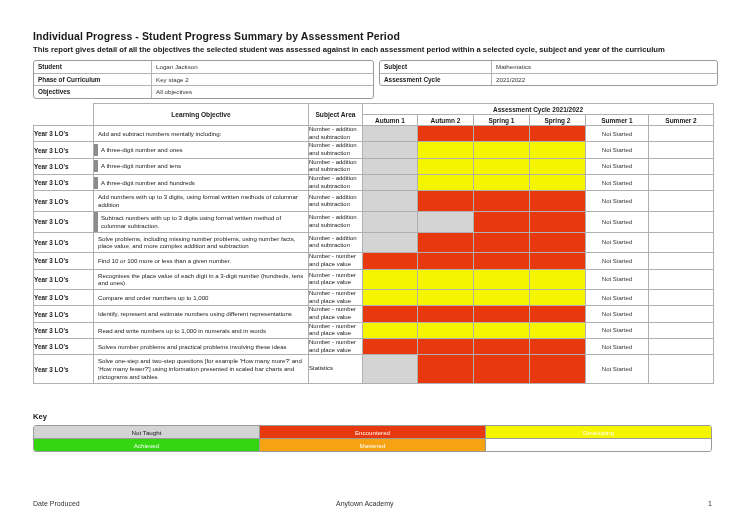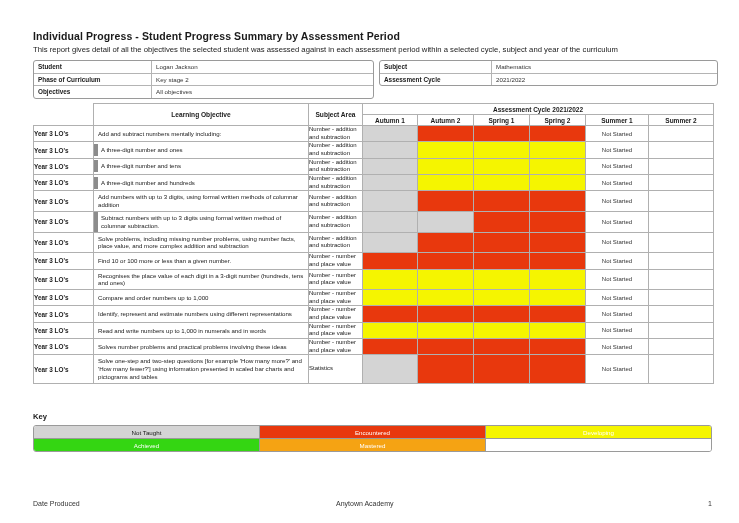--- a/index.html
+++ b/index.html
@@ -15,21 +15,21 @@
   .page{position:absolute;left:0;top:0;width:739px;height:523px;}
 
   
   .title{
     position:absolute;left:33px;top:30px;
     font-size:10.5px;font-weight:bold;letter-spacing:.1px;
     white-space:nowrap;
   }
   .subtitle{
     position:absolute;left:33px;top:45px;
-    font-size:7.7px;font-weight:normal;letter-spacing:0;
+    font-size:7.7px;font-weight:bold;letter-spacing:0;
     white-space:nowrap;
   }
 
   
   .info{
     position:absolute;
     border:1px solid #9a9a9a;
     border-radius:3px;
     box-sizing:border-box;
     background:#fff;

